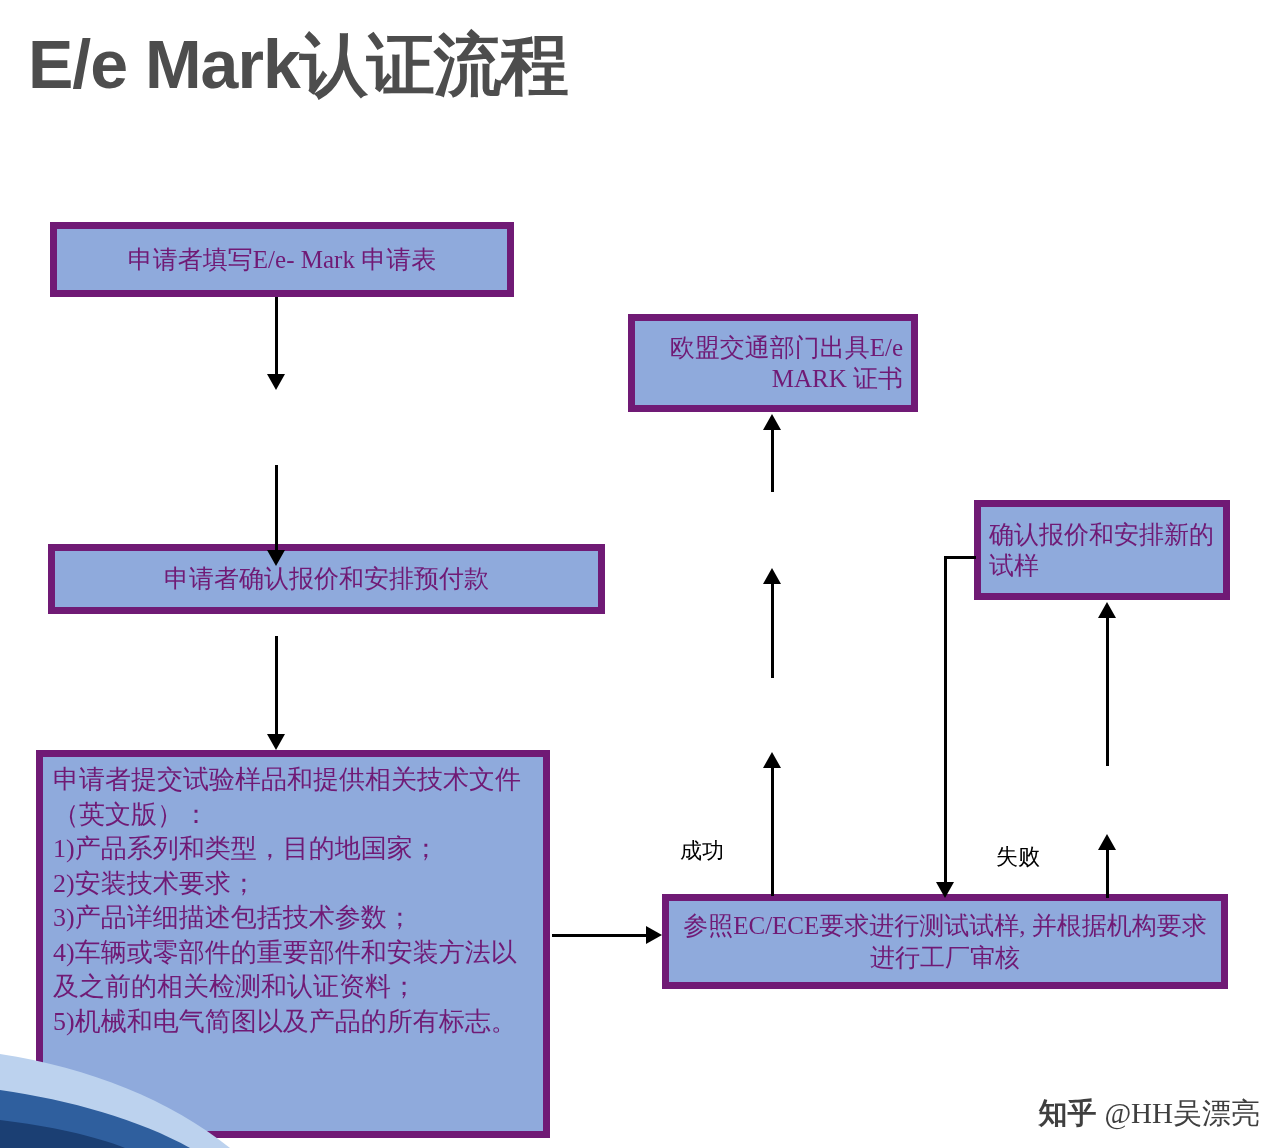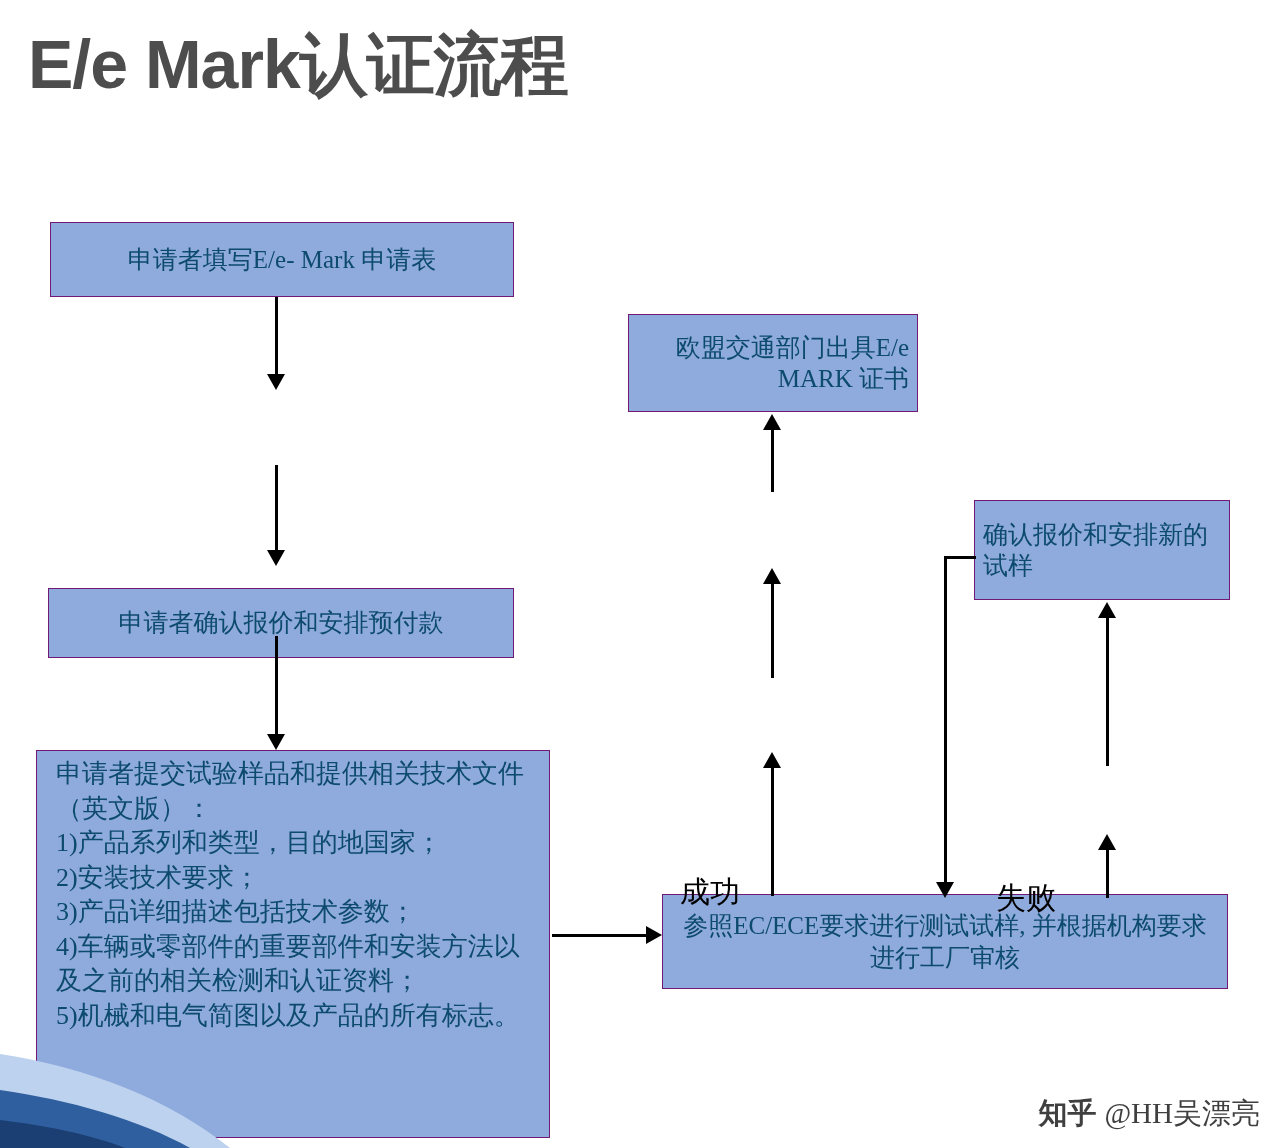--- a/index.html
+++ b/index.html
@@ -25,36 +25,36 @@
     font-weight: bold;
     color: #4d4d4d;
     letter-spacing: -1px;
     white-space: nowrap;
     font-family: "Liberation Sans", sans-serif;
   }
   .box {
     position: absolute;
     box-sizing: border-box;
     background: #8faadc;
-    border: 1px solid #701a75;
-    color: #0c4a6e;
+    border: 7px solid #701a75;
+    color: #701a75;
     font-family: "Liberation Serif", serif;
     font-size: 25px;
     line-height: 1.25;
     display: flex;
     align-items: center;
     justify-content: center;
     text-align: center;
     padding: 4px 8px;
   }
   .box.left-align {
     justify-content: flex-start;
     text-align: left;
     align-items: flex-start;
-    padding: 6px 19px;
+    padding: 6px 10px;
   }
   .box .txt {
     white-space: pre-line;
     width: 100%;
   }
   .conn {
     position: absolute;
     background: #000000;
   }
   .vline { width: 3px; }
@@ -75,24 +75,23 @@
     border-top: 16px solid #000000;
   }
   .arrow-right {
     border-top: 9px solid transparent;
     border-bottom: 9px solid transparent;
     border-left: 16px solid #000000;
   }
   .label {
     position: absolute;
     font-family: "Liberation Serif", serif;
-    font-size: 30px;
+    font-size: 22px;
     color: #000000;
     white-space: nowrap;
-    margin-top: 36px;
   }
   #watermark {
     position: absolute;
     right: 22px;
     bottom: 14px;
     font-family: "Liberation Serif", serif;
     font-size: 29px;
     color: #3f3f3f;
     white-space: nowrap;
     display: flex;
@@ -117,21 +116,21 @@
 
 <div id="page">
 
   <div id="title">E/e Mark认证流程</div>
 
   <div class="box" style="left:50px; top:222px; width:464px; height:75px;">
     <span class="txt">申请者填写E/e- Mark 申请表</span>
   </div>
 
 
-  <div class="box" style="left:48px; top:588px; width:466px; height:70px;">
+  <div class="box" style="left:48px; top:544px; width:557px; height:70px;">
     <span class="txt">申请者确认报价和安排预付款</span>
   </div>
 
   <div class="box left-align" style="left:36px; top:750px; width:514px; height:388px; font-size:26px; line-height:1.33;">
     <span class="txt">申请者提交试验样品和提供相关技术文件（英文版）：
 1)产品系列和类型，目的地国家；
 2)安装技术要求；
 3)产品详细描述包括技术参数；
 4)车辆或零部件的重要部件和安装方法以及之前的相关检测和认证资料；
 5)机械和电气简图以及产品的所有标志。</span>

